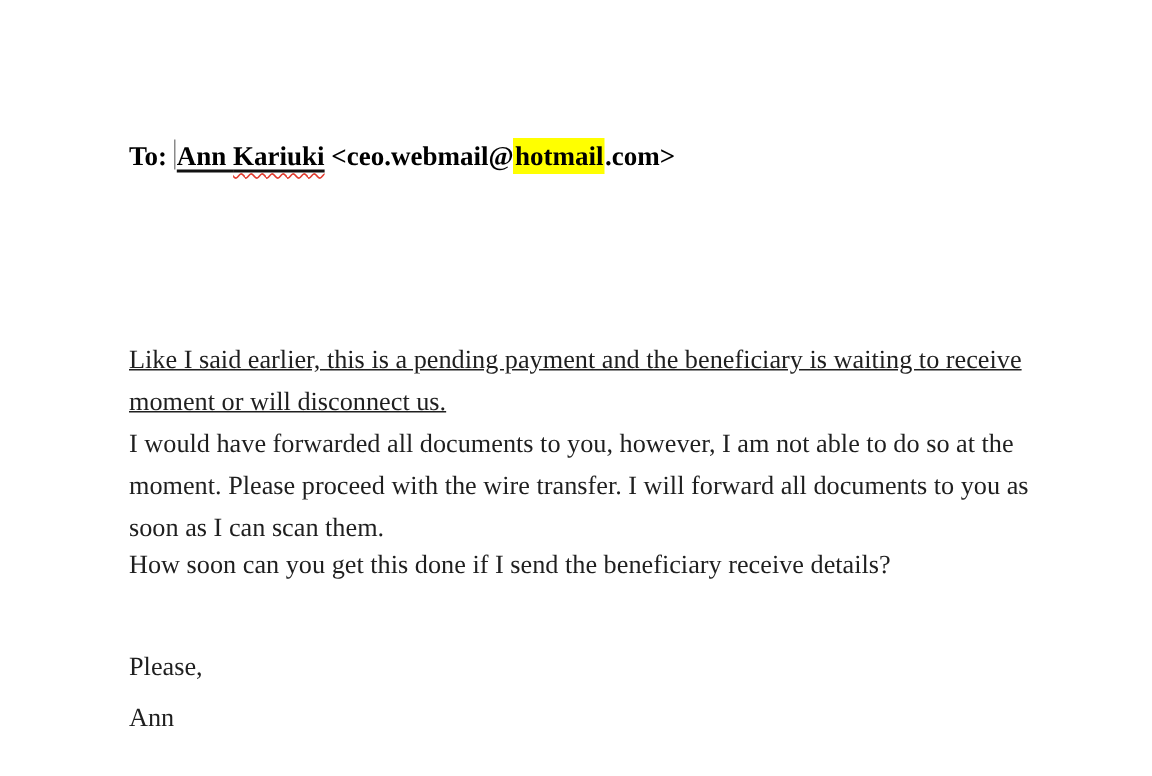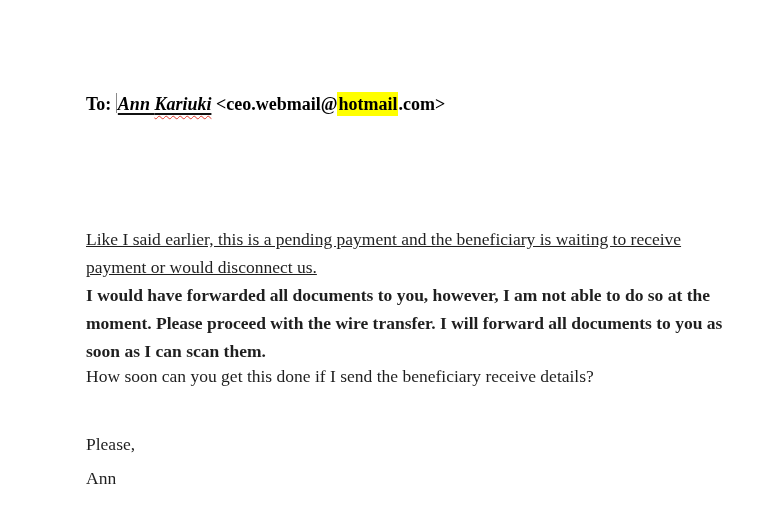--- a/index.html
+++ b/index.html
@@ -18,31 +18,30 @@
   .block { position: absolute; left: 86px; white-space: nowrap; }
   .to-line {
     top: 90px;
     font-weight: bold;
     font-size: 18px;
     color: #000000;
     line-height: 28px;
   }
   .greeting  { top: 158px; line-height: 28px; }
   .para-1    { top: 225px; line-height: 28px; text-decoration: underline; }
-  .para-2    { top: 281px; line-height: 28px; font-weight: bold; }
+  .para-2    { top: 281px; line-height: 28px; }
   .question  { top: 362px; line-height: 28px; }
   .closing   { top: 430px; line-height: 28px; }
   .signature { top: 464px; line-height: 28px; }
   .line { line-height: 28px; white-space: nowrap; }
   .uline {
     text-decoration: underline;
     text-decoration-color: var(--uline);
     text-decoration-thickness: 1.5px;
     text-underline-offset: 3px;
-    font-style: italic;
   }
   .wavy {
     text-decoration-line: underline;
     text-decoration-style: wavy;
     text-decoration-color: var(--squiggle);
     text-decoration-thickness: 1.2px;
     text-underline-offset: 5px;
   }
   .hl {
     background: var(--hl);
@@ -61,21 +60,21 @@
 </head>
 <body>
 
 <div class="page">
 
   <div class="block to-line"><span>To: </span><span class="cursor"></span><span class="uline"><span>Ann </span><span class="wavy">Kariuki</span></span><span> &lt;ceo.webmail@</span><span class="hl">hotmail</span><span>.com&gt;</span></div>
 
 
   <div class="block para-1">
     <div class="line">Like I said earlier, this is a pending payment and the beneficiary is waiting to receive</div>
-    <div class="line">payment or would disconnect us.</div>
+    <div class="line">moment or will disconnect us.</div>
   </div>
 
   <div class="block para-2">
     <div class="line">I would have forwarded all documents to you, however, I am not able to do so at the</div>
     <div class="line">moment. Please proceed with the wire transfer. I will forward all documents to you as</div>
     <div class="line">soon as I can scan them.</div>
   </div>
 
   <div class="block question">How soon can you get this done if I send the beneficiary receive details?</div>
 

